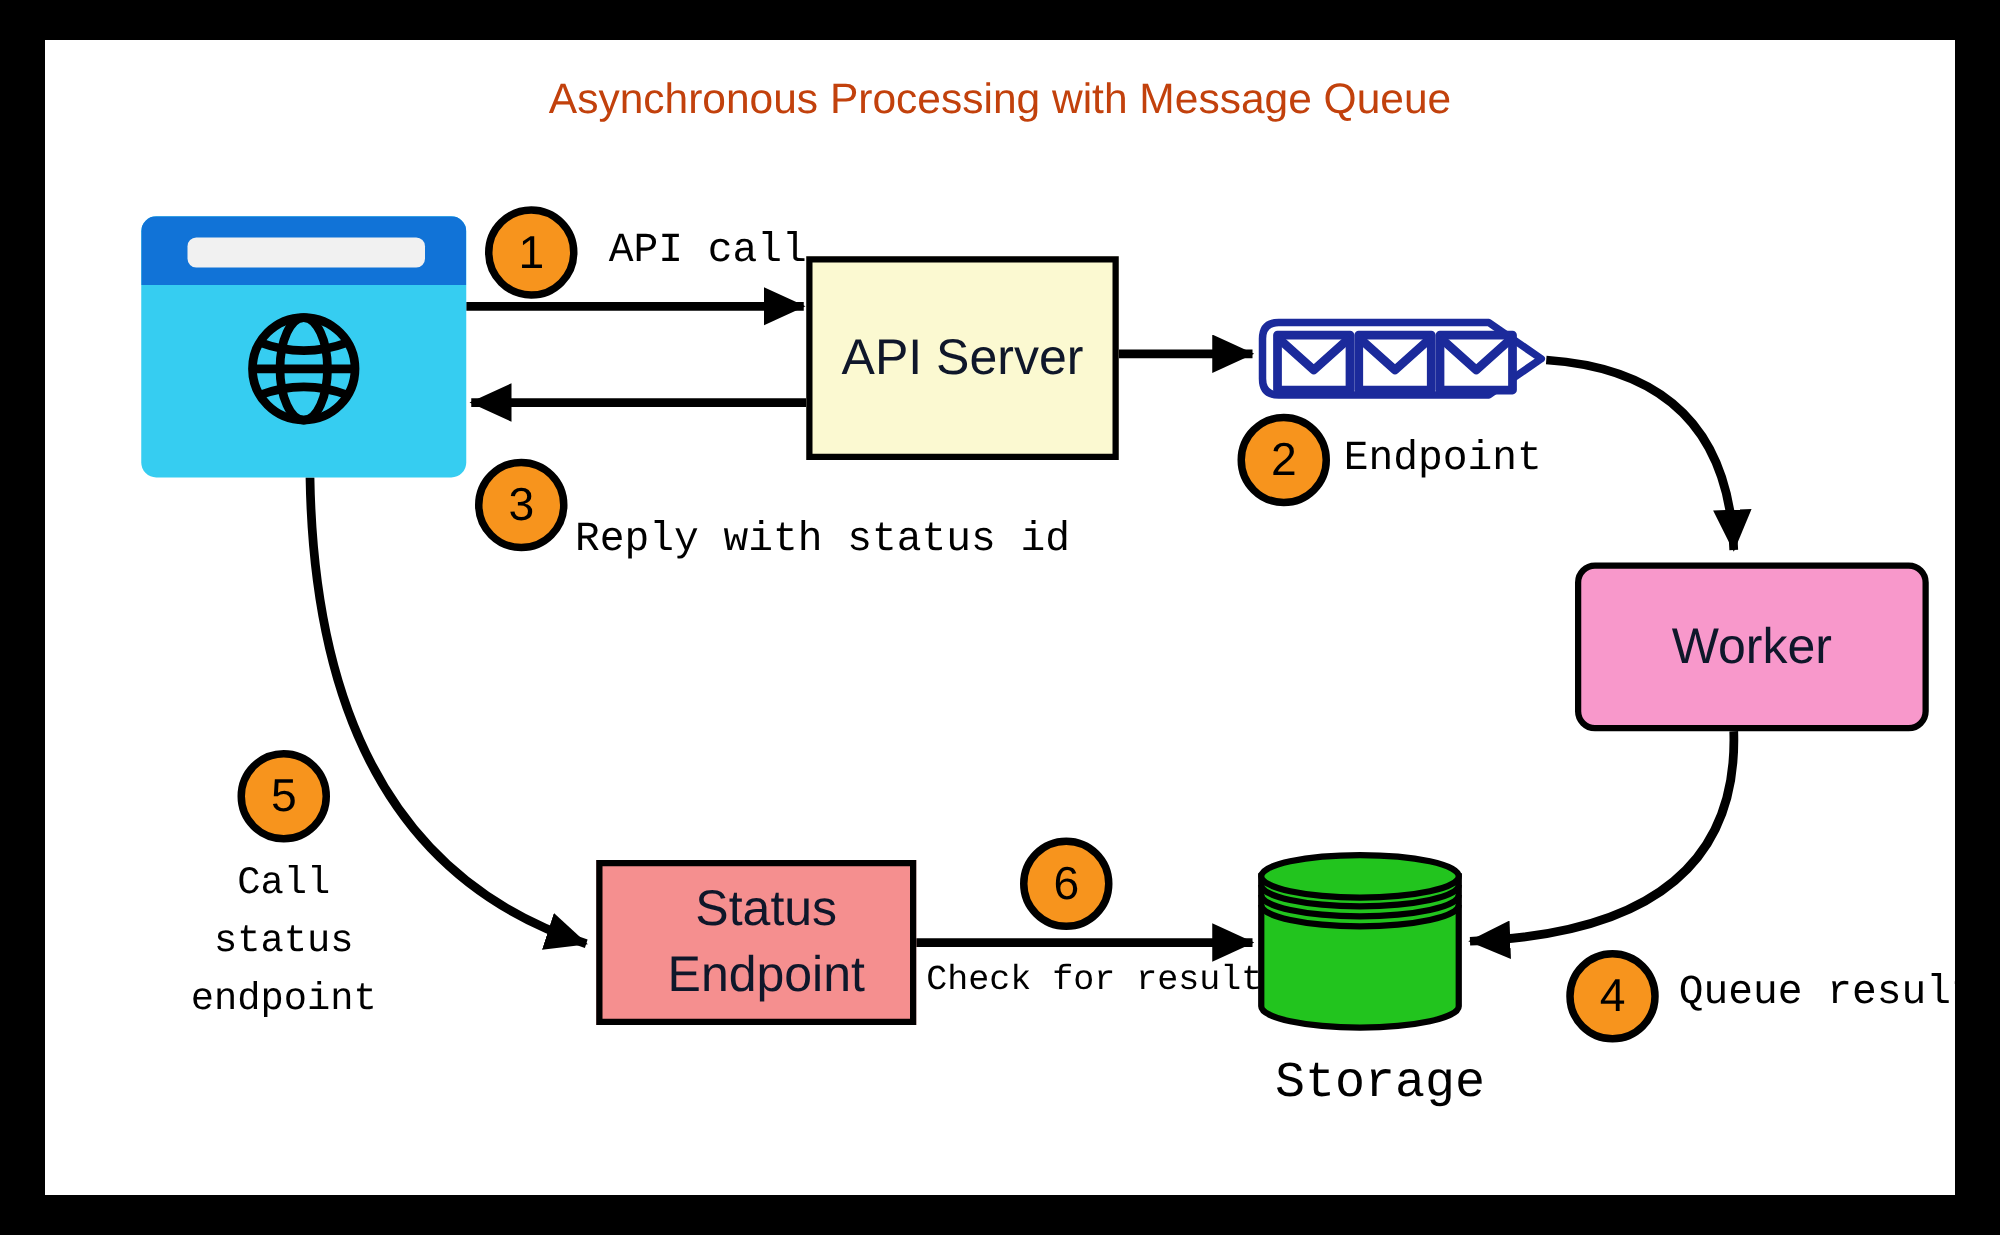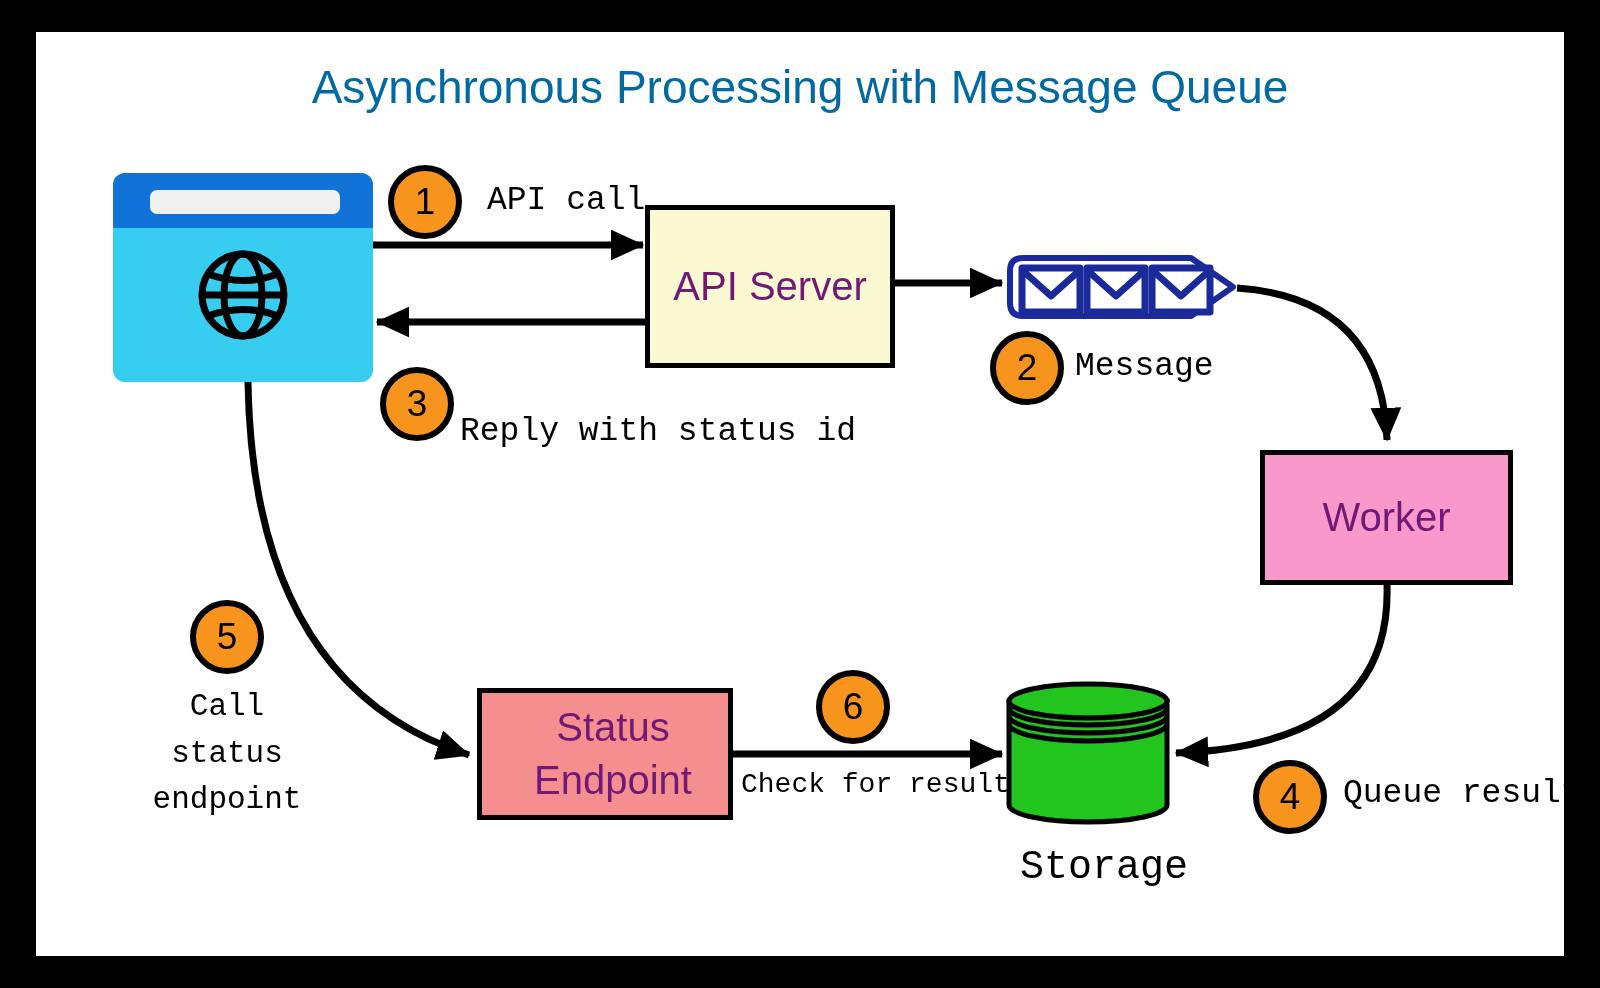--- a/index.html
+++ b/index.html
@@ -1,24 +1,24 @@
 <!DOCTYPE html>
 <html><head>
 <meta charset="utf-8">
 <style>
   html,body{margin:0;padding:0;background:#000;width:1600px;height:988px;overflow:hidden;
     font-family:"Liberation Sans",sans-serif;}
   .canvas{position:absolute;left:36px;top:32px;width:1528px;height:924px;background:#fff;}
-  .title{position:absolute;left:0;top:28px;width:100%;text-align:center;font-size:46px;
-    color:#0369a1;letter-spacing:0;}
+  .title{position:absolute;left:0;top:28px;width:100%;text-align:center;font-size:34px;
+    color:#c2410c;letter-spacing:0;}
   .node{position:absolute;box-sizing:border-box;border:5px solid #000;display:flex;
-    align-items:center;justify-content:center;text-align:center;font-size:40px;color:#701a75;
+    align-items:center;justify-content:center;text-align:center;font-size:40px;color:#0f172a;
     line-height:1.32;}
   .api-server{left:609px;top:173px;width:250px;height:163px;background:#FBF9D1;}
-  .worker{left:1224px;top:418px;width:253px;height:135px;background:#F898CB;}
+  .worker{left:1224px;top:418px;width:283px;height:135px;background:#F898CB;border-radius:16px;}
   .status-endpoint{left:441px;top:656px;width:256px;height:132px;background:#F58F8F;padding:0 20px;}
   
   .browser{position:absolute;left:77px;top:141px;width:260px;height:209px;border-radius:12px;
     overflow:hidden;background:#36CDF1;}
   .browser-topbar{position:absolute;left:0;top:0;width:100%;height:55px;background:#1173D7;}
   .addressbar{position:absolute;left:37px;top:17px;width:190px;height:24px;background:#f1f1f1;
     border-radius:7px;}
   .globe{position:absolute;left:84px;top:76px;}
   
   .step{position:absolute;width:74px;height:74px;border-radius:50%;border:6px solid #000;
@@ -121,19 +121,19 @@
   <div class="lbl lbl-storage">Storage</div>
 
   <div class="step s1">1</div>
   <div class="step s2">2</div>
   <div class="step s3">3</div>
   <div class="step s4">4</div>
   <div class="step s5">5</div>
   <div class="step s6">6</div>
 
   <div class="lbl lbl-api-call">API call</div>
-  <div class="lbl lbl-enqueue">Message</div>
+  <div class="lbl lbl-enqueue">Endpoint</div>
   <div class="lbl lbl-reply">Reply with status id</div>
   <div class="lbl lbl-write">Queue result</div>
   <div class="lbl lbl-check">Check for result</div>
   <div class="lbl lbl-call-status">Call status endpoint</div>
 
 </div>
 
 </body></html>

